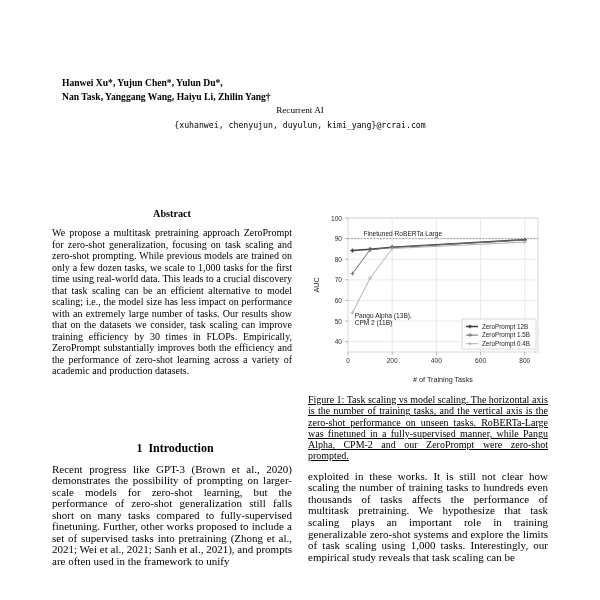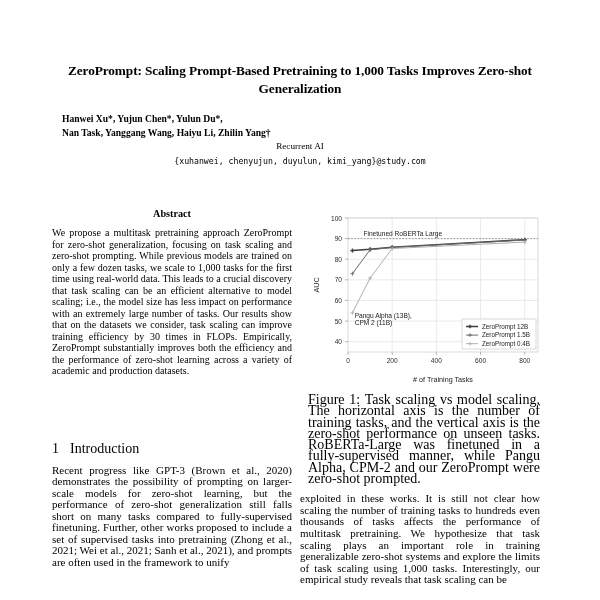--- a/index.html
+++ b/index.html
@@ -47,78 +47,79 @@
     line-height: 13px;
     margin-top: 2px;
   }
 
   
   .columns {
     position: absolute;
     top: 196px; left: 0;
     width: 600px; height: 404px;
     display: flex;
-    gap: 8px;
+    gap: 16px;
     padding: 0 52px;
   }
   .col { width: 240px; position: relative; }
 
   .section-head {
     text-align: center;
     font-weight: bold;
     font-size: 10.2px;
     margin: 12px 0 8px 0;
   }
   .numbered-head {
-    font-weight: normal;
-    font-size: 14px;
+    font-weight: bold;
+    font-size: 12px;
     margin: 0 0 8px 0;
+    text-align: center;
   }
   .numbered-head .num { display: inline-block; width: 18px; }
 
   p.body {
     font-size: 11px;
     line-height: 11.55px;
     text-align: justify;
     margin: 0;
     hyphens: none;
   }
   .abstract p.body { font-size: 10px; line-height: 11.5px; }
 
   .intro-head-wrap { margin-top: 64px; }
 
   
-  .figure { margin: 10px 0 0 8px; }
+  .figure { margin: 10px 0 0 0; }
   .chart-wrap {
     position: relative;
     width: 240px; height: 182px;
     margin: 0 auto;
     background: #ffffff;
   }
   .chart-svg { display: block; }
   .fig-caption {
-    font-size: 14px;
+    font-size: 10px;
     line-height: 11.3px;
     text-align: justify;
     margin: 6px 0 0 0;
+    text-decoration: underline;
   }
 </style>
 </head>
 <body>
 
 <div class="page">
 
   <div class="title-block">
-    <div class="paper-title">ZeroPrompt: Scaling Prompt-Based Pretraining to 1,000 Tasks Improves Zero-shot Generalization</div>
     <div class="authors">
       <div>Hanwei Xu*, Yujun Chen*, Yulun Du*,</div>
       <div>Nan Task, Yanggang Wang, Haiyu Li, Zhilin Yang†</div>
     </div>
     <div class="affiliation">Recurrent AI</div>
-    <div class="email">{xuhanwei, chenyujun, duyulun, kimi_yang}@study.com</div>
+    <div class="email">{xuhanwei, chenyujun, duyulun, kimi_yang}@rcrai.com</div>
   </div>
 
   <div class="columns">
 
     <div class="col">
       <div class="abstract">
         <div class="section-head">Abstract</div>
         <p class="body">We propose a multitask pretraining approach ZeroPrompt for zero-shot generalization, focusing on task scaling and zero-shot prompting. While previous models are trained on only a few dozen tasks, we scale to 1,000 tasks for the first time using real-world data. This leads to a crucial discovery that task scaling can be an efficient alternative to model scaling; i.e., the model size has less impact on performance with an extremely large number of tasks. Our results show that on the datasets we consider, task scaling can improve training efficiency by 30 times in FLOPs. Empirically, ZeroPrompt substantially improves both the efficiency and the performance of zero-shot learning across a variety of academic and production datasets.</p>
       </div>
 

